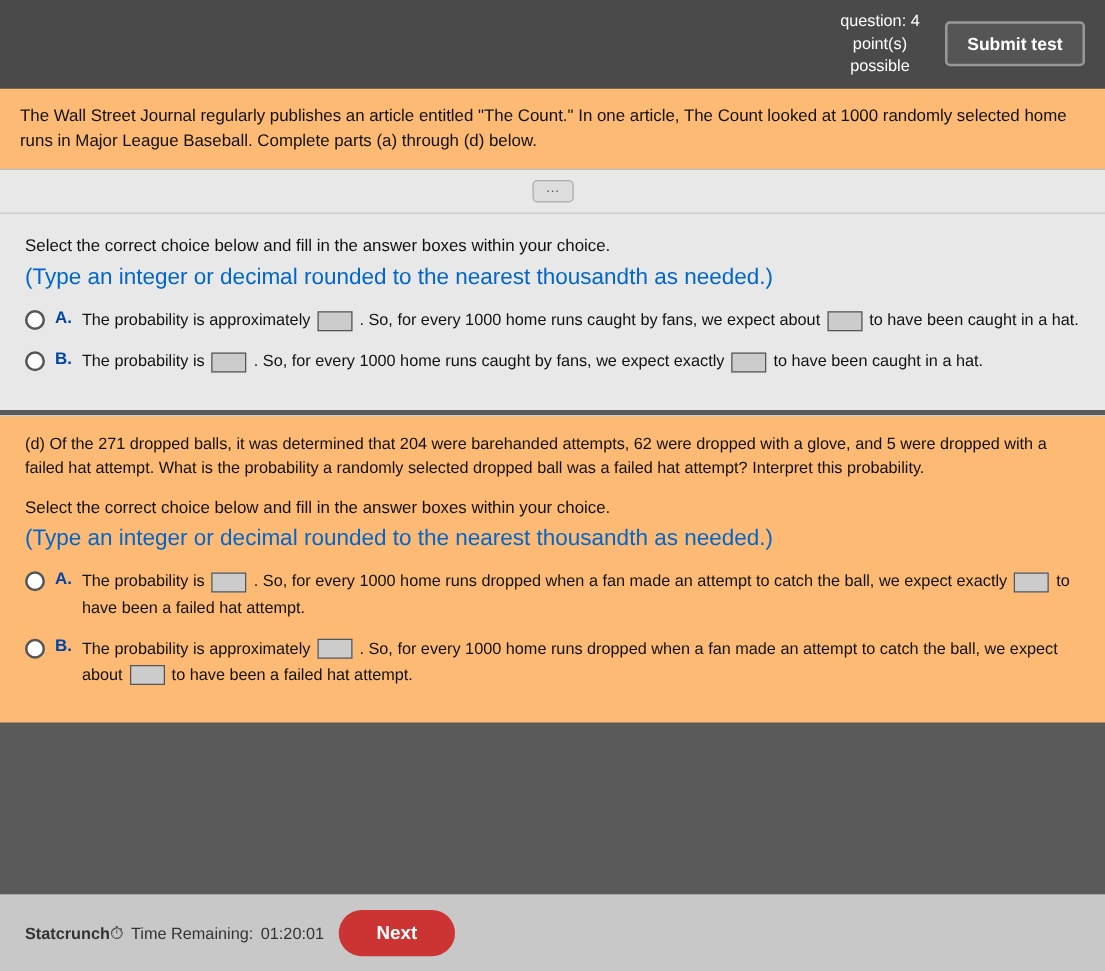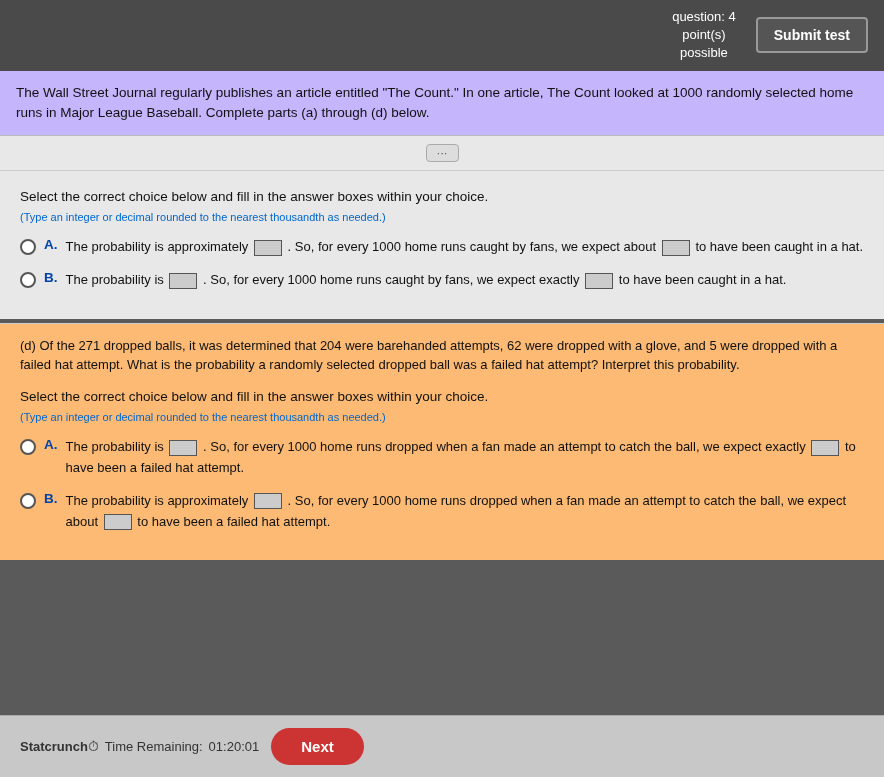--- a/index.html
+++ b/index.html
@@ -33,21 +33,21 @@
       color: #fff;
       border: 2px solid #999;
       border-radius: 4px;
       padding: 8px 16px;
       font-size: 14px;
       font-weight: bold;
       cursor: pointer;
     }
 
     .problem-statement {
-      background: #c4b5fd;
+      background: #fdba74;
       padding: 12px 16px;
       font-size: 13.5px;
       color: #111;
       border-bottom: 1px solid #bbb;
       line-height: 1.5;
     }
 
     .divider-area {
       background: #e8e8e8;
       display: flex;
@@ -72,21 +72,21 @@
     }
 
     .instruction-text {
       font-size: 13.5px;
       color: #111;
       margin-bottom: 4px;
       line-height: 1.5;
     }
 
     .instruction-sub {
-      font-size: 11px;
+      font-size: 18px;
       color: #0066cc;
       margin-bottom: 14px;
     }
 
     .choice-row {
       display: flex;
       align-items: flex-start;
       margin-bottom: 12px;
       gap: 8px;
     }

